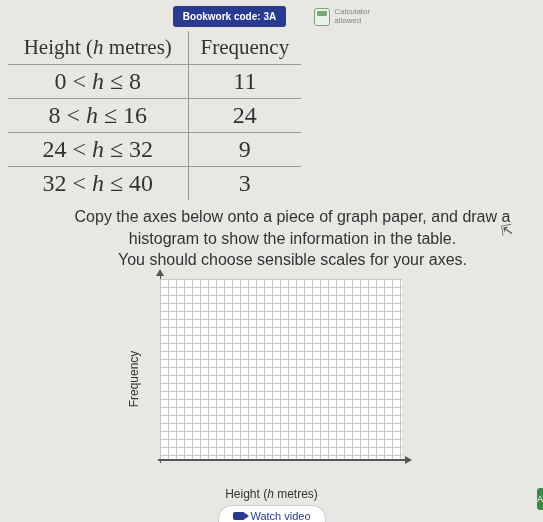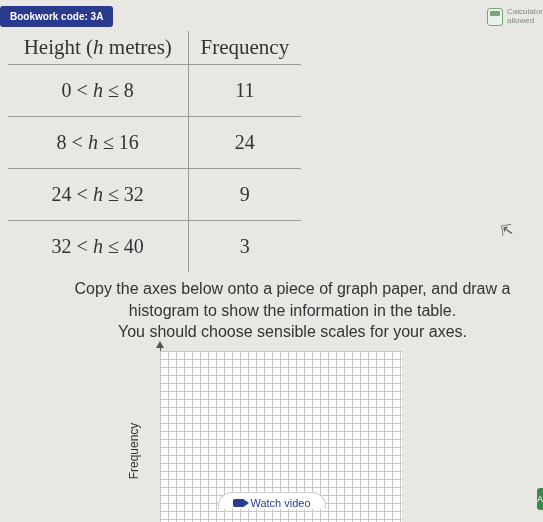--- a/index.html
+++ b/index.html
@@ -9,21 +9,21 @@
     width: 543px;
     height: 522px;
     background: #e8e7e4;
     font-family: Arial, sans-serif;
     overflow: hidden;
     position: relative;
   }
   .topbar {
     display: flex;
     align-items: center;
-    justify-content: space-between;
+    justify-content: center;
     gap: 28px;
     padding-top: 6px;
     padding-bottom: 4px;
   }
   .bookwork-badge {
     background: #2a3a8f;
     color: #fff;
     font-size: 10px;
     font-weight: bold;
     padding: 5px 10px;
@@ -65,24 +65,24 @@
     color: #333;
   }
   table.data th {
     font-weight: normal;
     padding: 4px 12px 4px 12px;
     border-bottom: 1.5px solid #9a9a97;
     text-align: center;
     font-size: 21px;
   }
   table.data td {
-    padding: 14px 12px;
+    padding: 3px 12px;
     border-bottom: 1px solid #9a9a97;
     text-align: center;
-    font-size: 20px;
+    font-size: 24px;
   }
   table.data td.range { text-align: center; min-width: 180px; }
   table.data td.freq  { min-width: 110px; }
   table.data th:first-child, table.data td:first-child { border-right: 1px solid #9a9a97; }
   table.data tr:last-child td { border-bottom: none; }
   .ital { font-style: italic; }
   .instructions {
     padding: 6px 8px 0 30px;
     text-align: center;
     font-size: 16px;
@@ -137,21 +137,21 @@
   .arrow-up {
     position:absolute; left:14.5px; top:-10px;
     width:0;height:0;border-left:4px solid transparent;border-right:4px solid transparent;border-bottom:7px solid #555;
   }
   .arrow-right {
     position:absolute; right:-10px; bottom:14.5px;
     width:0;height:0;border-top:4px solid transparent;border-bottom:4px solid transparent;border-left:7px solid #555;
   }
   .watch-btn {
     position: absolute;
-    bottom: 13px;
+    bottom: 0;
     left: 50%;
     transform: translateX(-50%);
     background: #fff;
     border: 1px solid #ccc;
     border-bottom: none;
     border-radius: 14px 14px 0 0;
     padding: 4px 14px 0;
     font-size: 11px;
     color: #2a3a8f;
     display: flex;

